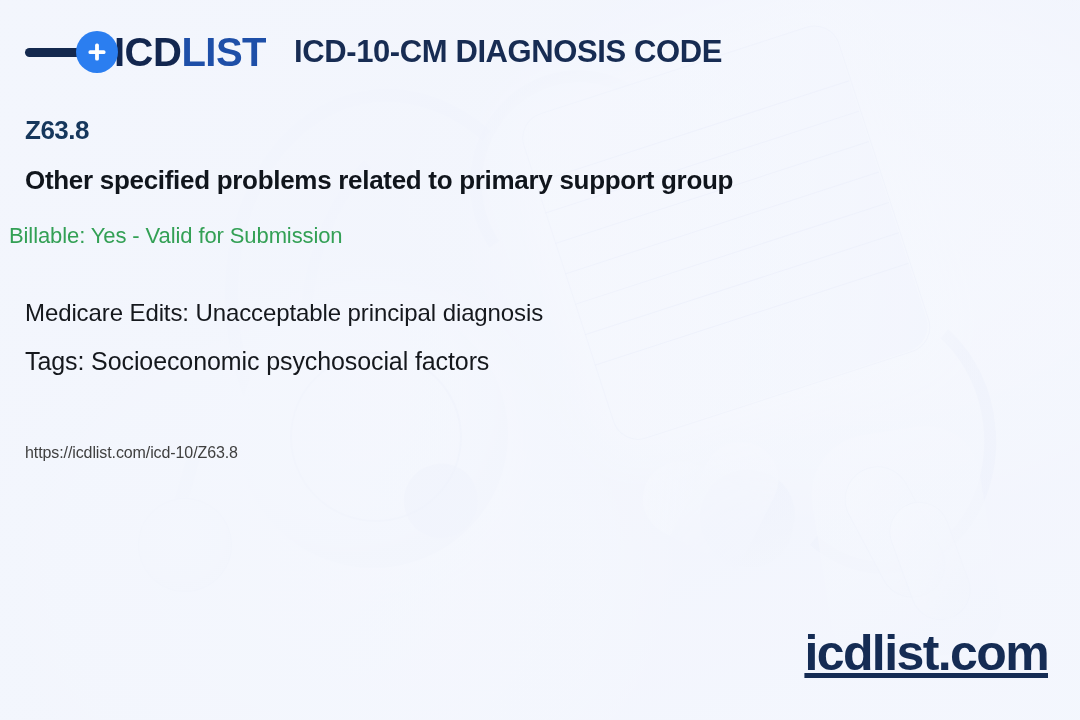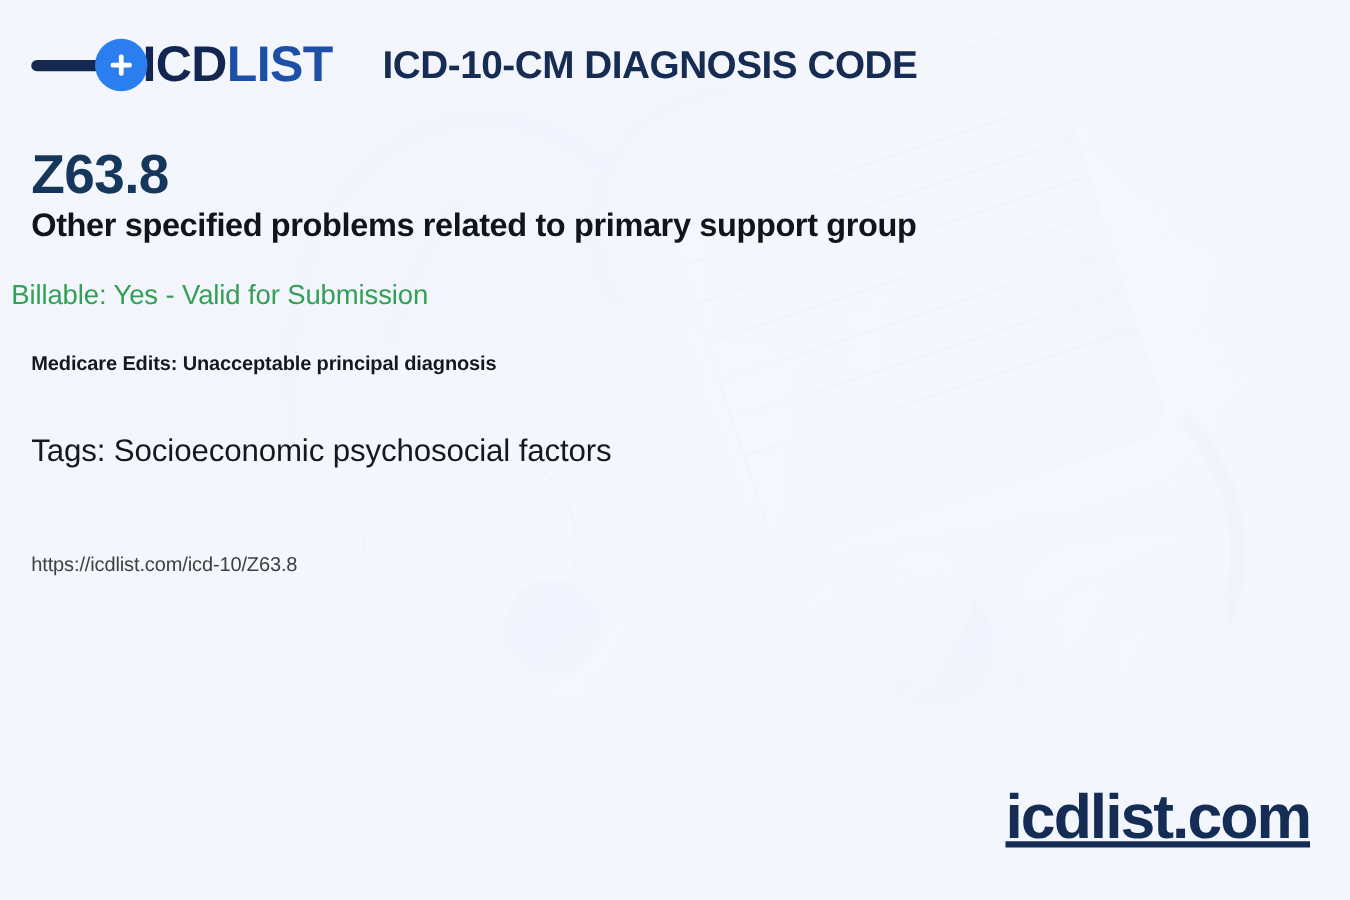--- a/index.html
+++ b/index.html
@@ -269,34 +269,34 @@
     font-size: 40px;
     font-weight: 700;
     letter-spacing: -0.5px;
     margin-left: -4px;
     line-height: 1;
   }
   .logo-word .w-icd  { color: #12264f; }
   .logo-word .w-list { color: #1e4fa8; }
 
   .header-title {
-    margin-left: 40px;
+    margin-left: 28px;
     font-size: 31px;
     font-weight: 700;
     color: #172c53;
     letter-spacing: -0.4px;
     white-space: nowrap;
   }
 
   
   .code-line {
     position: absolute;
     left: 25px;
     top: 116px;
-    font-size: 44px;
+    font-size: 26px;
     font-weight: 700;
     color: #16375c;
     letter-spacing: -0.5px;
     line-height: 1.1;
   }
   .desc-line {
     position: absolute;
     left: 25px;
     top: 164px;
     font-size: 26px;
@@ -310,23 +310,23 @@
     left: 9px;
     top: 223px;
     font-size: 22px;
     font-weight: 500;
     color: #33a055;
     letter-spacing: -0.1px;
   }
   .medicare-line {
     position: absolute;
     left: 25px;
-    top: 283px;
-    font-size: 16px;
-    font-weight: 700;
+    top: 299px;
+    font-size: 24px;
+    font-weight: 400;
     color: #15181d;
     letter-spacing: -0.1px;
   }
   .tags-line {
     position: absolute;
     left: 25px;
     top: 347px;
     font-size: 25px;
     font-weight: 500;
     color: #15181d;

